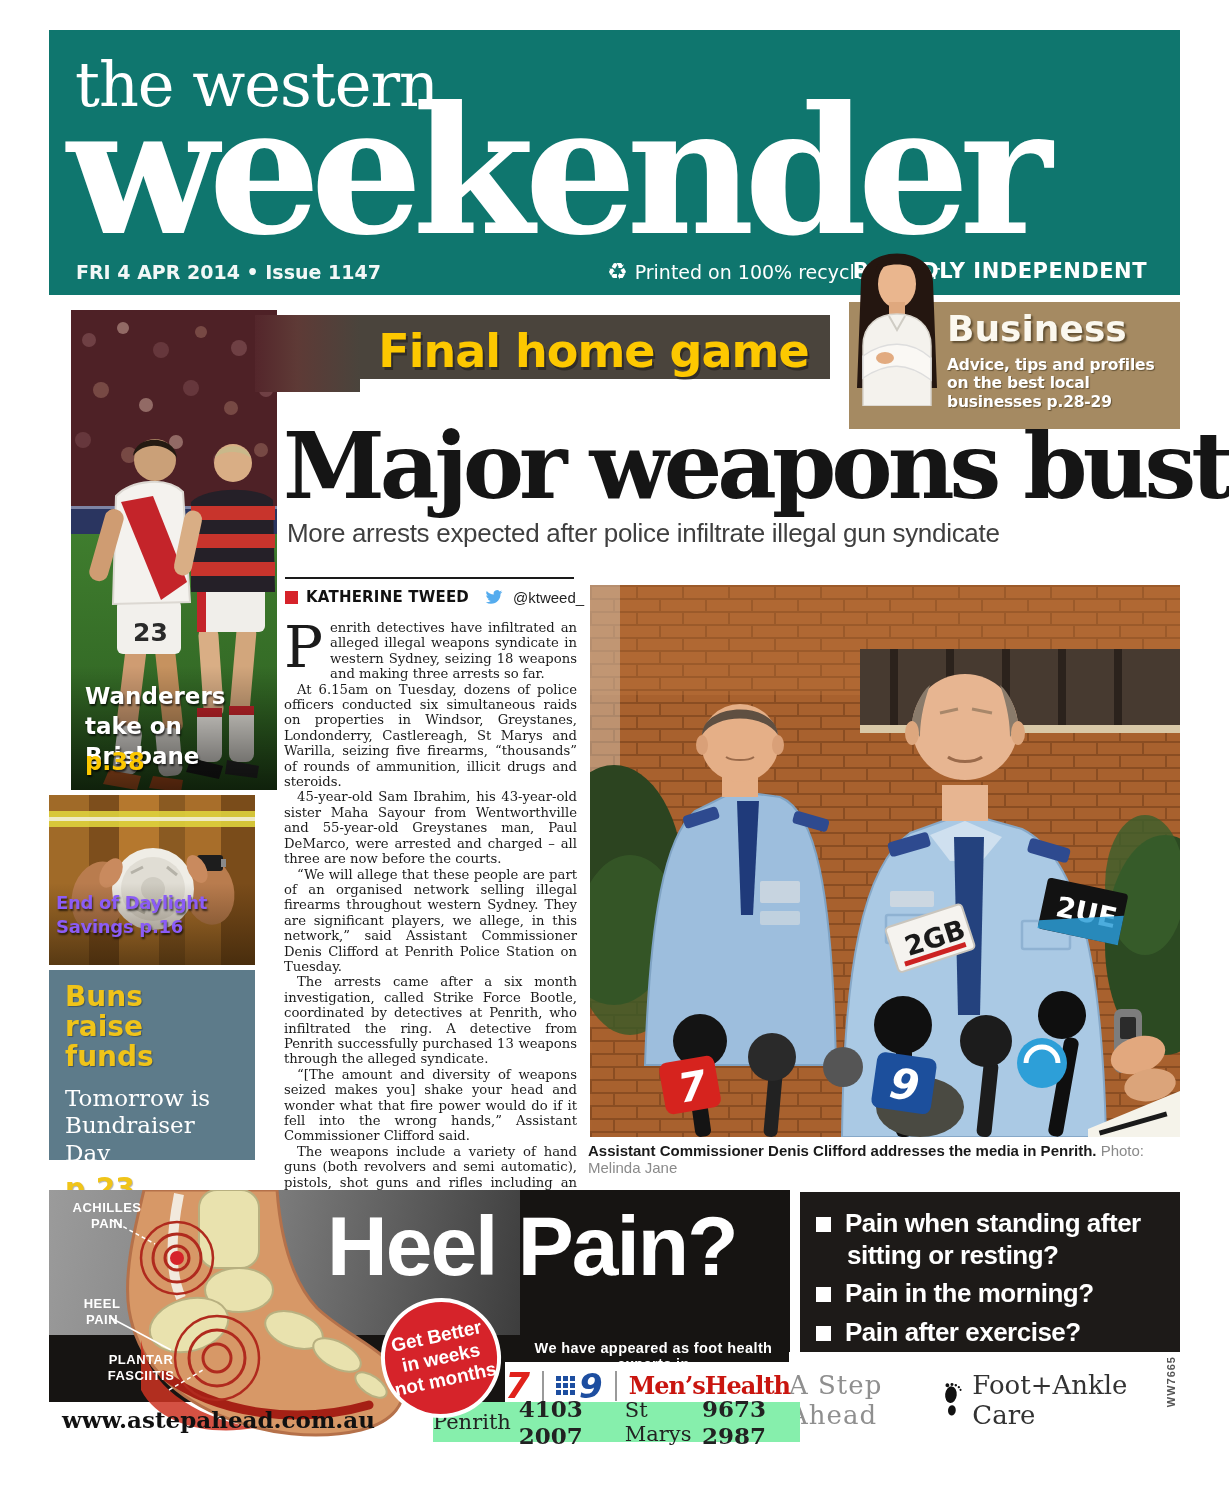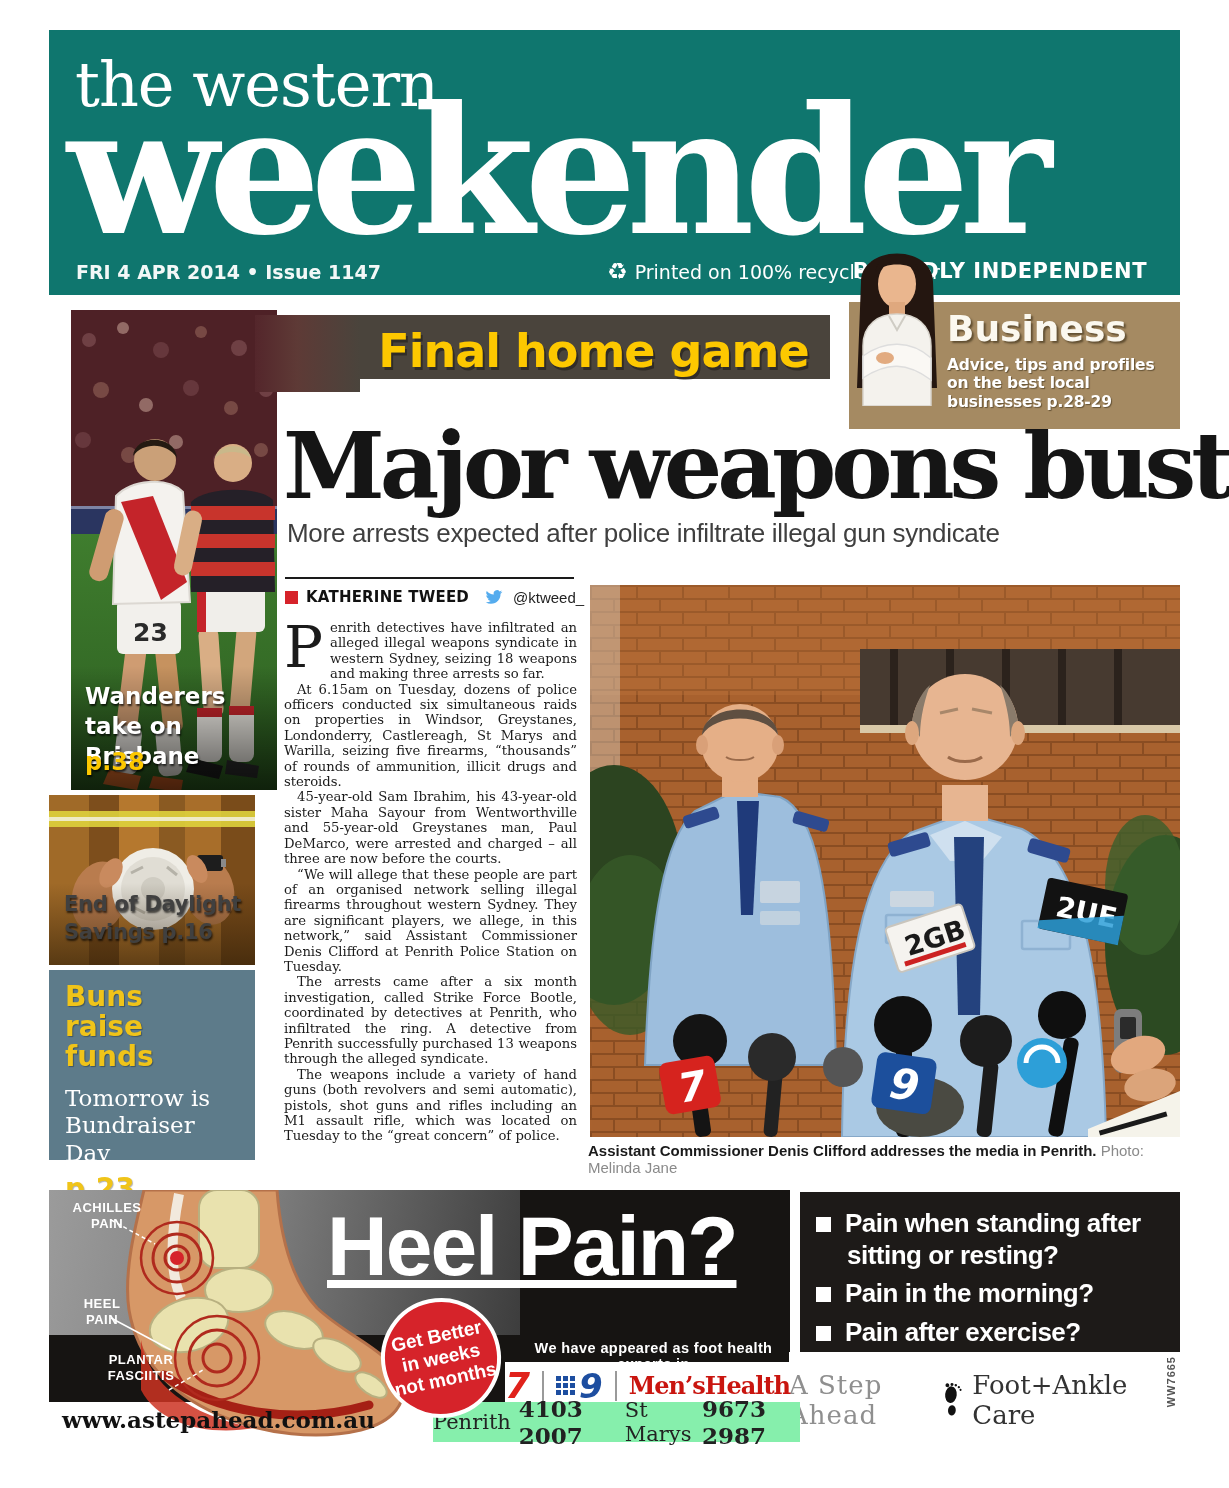--- a/index.html
+++ b/index.html
@@ -65,37 +65,37 @@
   .caption b{font-weight:bold;}
   .caption .credit{color:#8a8a8a;}
 
   
   #soccer{left:49px;top:310px;width:206px;height:480px;overflow:hidden;margin-left:22px;}
   .soccer-title{position:absolute;left:14px;top:372px;width:182px;font-family:"DejaVu Sans",sans-serif;
                 font-weight:bold;font-size:23px;line-height:1.3;color:#fff;text-shadow:1px 2px 2px rgba(0,0,0,.7);}
   .soccer-page{position:absolute;left:14px;top:438px;font-family:"DejaVu Sans",sans-serif;
                font-weight:bold;font-size:24px;color:#fdc800;text-shadow:1px 2px 2px rgba(0,0,0,.7);}
   #daylight{left:49px;top:795px;width:206px;height:170px;overflow:hidden;}
-  .daylight-text{position:absolute;left:15px;top:96px;width:190px;font-family:"DejaVu Sans",sans-serif;
-                 font-weight:bold;font-size:21px;line-height:1.32;color:#404040;letter-spacing:-.3px;
+  .daylight-text{position:absolute;left:7px;top:96px;width:190px;font-family:"DejaVu Sans",sans-serif;
+                 font-weight:bold;font-size:18px;line-height:1.32;color:#8b5cf6;letter-spacing:-.3px;
                  text-shadow:1px 2px 2px rgba(0,0,0,.65);}
   #buns{left:49px;top:970px;width:206px;height:190px;background:#5d7b8a;box-sizing:border-box;padding:12px 16px;}
   .buns-title{font-family:"DejaVu Sans",sans-serif;font-weight:bold;font-size:28px;line-height:1.08;
               width:160px;color:#f0c419;text-shadow:1px 1px 1px rgba(0,0,0,.3);}
   .buns-body{margin-top:12px;font-family:"DejaVu Serif",serif;font-size:23px;line-height:1.2;color:#fff;width:180px;}
   .buns-page{margin-top:5px;font-family:"DejaVu Sans",sans-serif;font-weight:bold;font-size:28px;
              color:#f0c419;text-shadow:1px 1px 1px rgba(0,0,0,.3);}
 
   
   #ad{left:49px;top:1190px;width:1131px;height:262px;}
   .ad-left{position:absolute;left:0;top:0;width:741px;height:212px;background:#161412;}
   .ad-gray{position:absolute;left:0;top:0;width:471px;height:145px;
            background:linear-gradient(100deg,#9b9b9b 0%,#7d7d7d 45%,#3d3d3d 100%);}
   .heel{position:absolute;left:278px;top:8px;font-family:"Liberation Sans",sans-serif;font-weight:bold;
-        font-size:84px;color:#fff;letter-spacing:-2px;z-index:4;text-decoration:underline;}
+        font-size:84px;color:#fff;letter-spacing:-2px;z-index:4;}
   .foot-svg{position:absolute;left:0;top:0;width:372px;height:258px;z-index:3;}
   .ad-label{position:absolute;z-index:5;font-family:"Liberation Sans",sans-serif;font-weight:bold;
             font-size:13px;line-height:1.25;color:#fff;text-align:center;letter-spacing:.5px;}
   .lbl-achilles{left:12px;top:10px;width:92px;}
   .lbl-heel{left:22px;top:106px;width:62px;}
   .lbl-plantar{left:36px;top:162px;width:112px;}
   .badge{position:absolute;left:332px;top:108px;width:112px;height:112px;border-radius:50%;
          background:#d6232a;border:4px solid #fff;transform:rotate(-12deg);z-index:6;
          display:flex;flex-direction:column;justify-content:center;align-items:center;
          font-family:"Liberation Sans",sans-serif;font-weight:bold;font-size:19px;line-height:1.15;color:#fff;}
@@ -255,20 +255,21 @@
     </svg>
     <span class="byline-handle">@ktweed_</span>
   </div>
 
   <div class="abs article">
     <p><span class="dropcap">P</span><span>enrith detectives have infiltrated an alleged illegal weapons syndicate in western Sydney, seizing 18 weapons and making three arrests so far.</span></p>
     <p>At 6.15am on Tuesday, dozens of police officers conducted six simultaneous raids on properties in Windsor, Greystanes, Londonderry, Castlereagh, St Marys and Warilla, seizing five firearms, “thousands” of rounds of ammunition, illicit drugs and steroids.</p>
     <p>45-year-old Sam Ibrahim, his 43-year-old sister Maha Sayour from Wentworthville and 55-year-old Greystanes man, Paul DeMarco, were arrested and charged – all three are now before the courts.</p>
     <p>“We will allege that these people are part of an organised network selling illegal firearms throughout western Sydney. They are significant players, we allege, in this network,” said Assistant Commissioner Denis Clifford at Penrith Police Station on Tuesday.</p>
     <p>The arrests came after a six month investigation, called Strike Force Bootle, coordinated by detectives at Penrith, who infiltrated the ring. A detective from Penrith successfully purchased 13 weapons through the alleged syndicate.</p>
+    <p>“[The amount and diversity of weapons seized makes you] shake your head and wonder what that fire power would do if it fell into the wrong hands,” Assistant Commissioner Clifford said.</p>
     <p>The weapons include a variety of hand guns (both revolvers and semi automatic), pistols, shot guns and rifles including an M1 assault rifle, which was located on Tuesday to the “great concern” of police.</p>
   </div>
 
   <div class="abs" id="mainphoto">
     <svg viewBox="0 0 590 552" width="590" height="552">
       <defs>
         <pattern id="bricks" width="46" height="26" patternUnits="userSpaceOnUse">
           <rect width="46" height="26" fill="#a8612e"></rect>
           <rect y="0" width="46" height="2" fill="#8a4d22"></rect>
           <rect y="13" width="46" height="2" fill="#8a4d22"></rect>

